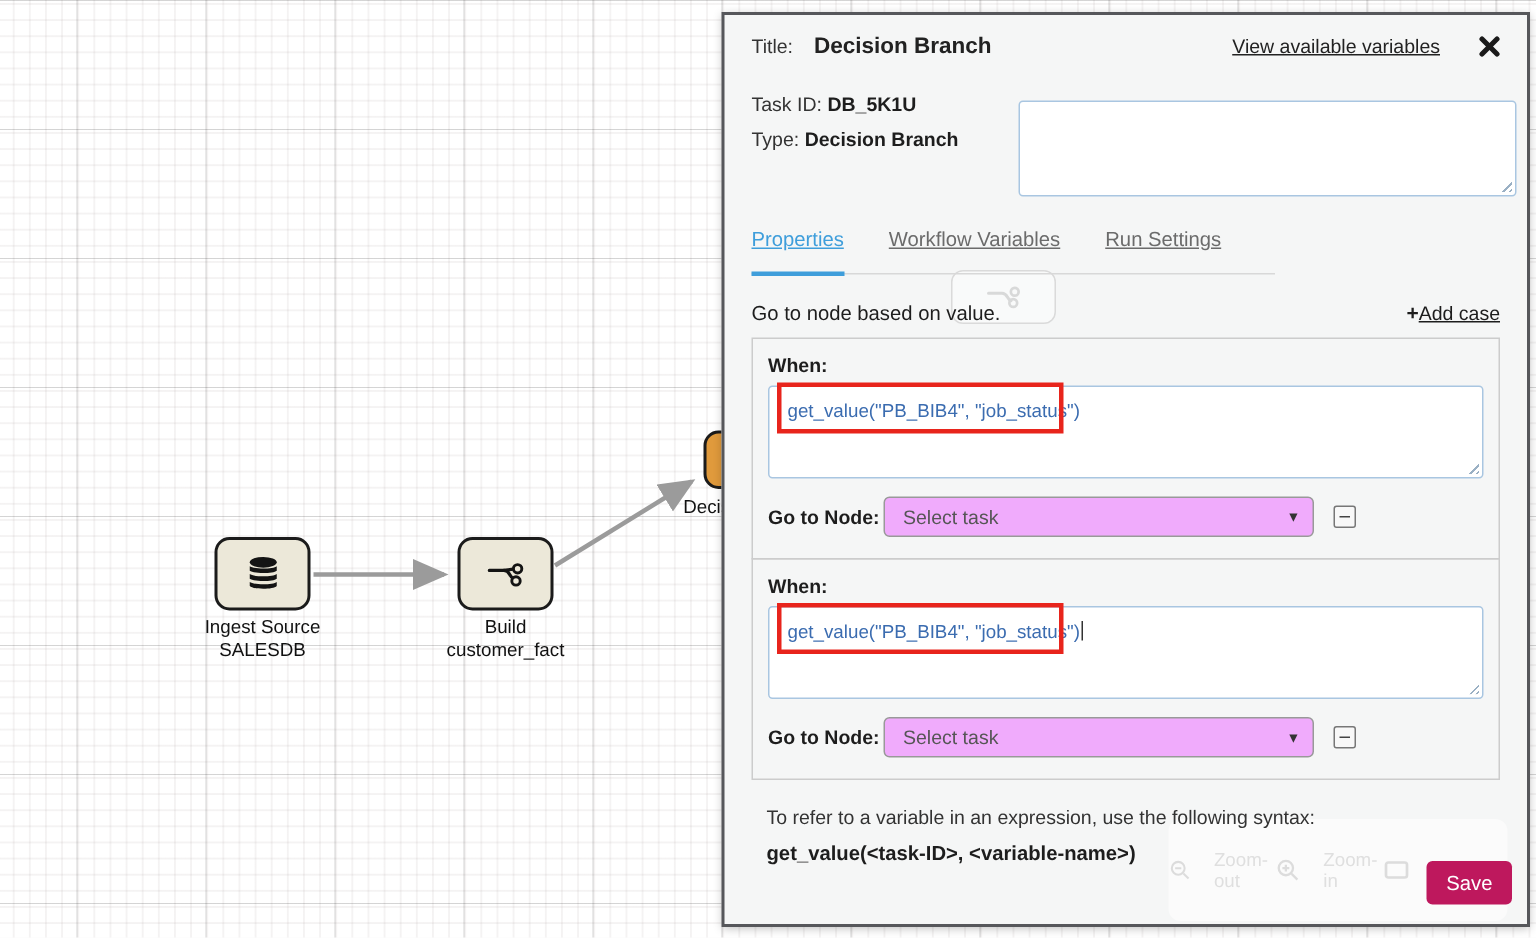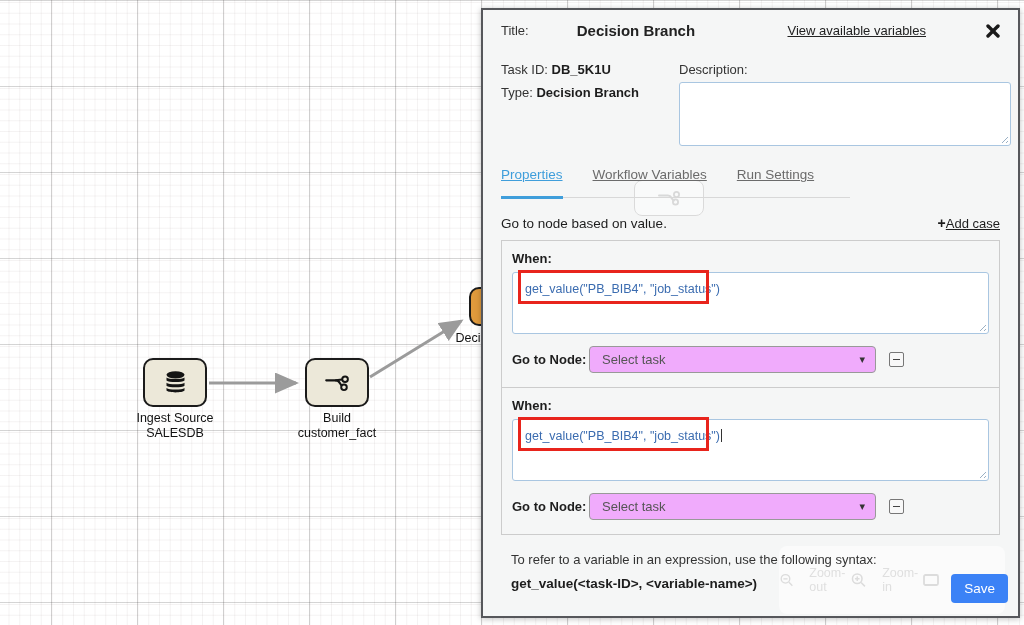--- a/index.html
+++ b/index.html
@@ -39,21 +39,21 @@
   .ghost { position:absolute; z-index:0; pointer-events:none; }
   #ghost-node { left:151px; top:170px; width:70px; height:36px;
     background:#fbfbfb; border:1.5px solid #d4d4d4; border-radius:8px;
     display:flex; align-items:center; justify-content:center; opacity:.8; }
   #ghost-toolbar { left:296px; top:536px; width:226px; height:68px;
     background:rgba(255,255,255,0.55); border-radius:8px;
     display:flex; justify-content:space-around; align-items:center; }
   .ghost-tool { display:flex; flex-direction:row; align-items:center;
     color:#dfdfdf; font-size:12.5px; gap:15px; }
 
-  .hdr-row { display:flex; align-items:center;gap:34px; }
+  .hdr-row { display:flex; align-items:center; }
   .title-label { color:#333; }
   .panel-title { font-weight:bold; font-size:15px; margin-left:14px; }
   .vars-link { margin-left:auto; text-decoration:underline; color:#222; cursor:pointer; }
   .close-btn { margin-left:26px; cursor:pointer; display:flex; }
 
   .meta-row { display:flex; margin-top:23px;justify-content:space-between; }
   .meta-col { flex:0 0 178px; }
   .meta-line { margin-bottom:8px; color:#333; }
   .meta-line b { color:#1d1d1d; }
   .desc-col { flex:1; }
@@ -89,21 +89,21 @@
     display:flex; align-items:center; padding:0 10px 0 12px; cursor:pointer; }
   .dd-value { color:#555; }
   .dd-caret { margin-left:auto; color:#333; font-size:11px; }
   .minus-btn { width:15px; height:15px; border:1px solid #777; border-radius:2px; margin-left:13px;
     display:flex; align-items:center; justify-content:center; cursor:pointer; background:#f8f8f8; }
   .minus-btn i { display:block; width:7px; height:1.5px; background:#444; }
 
   .syntax-hint { margin:17px 0 0 10px; color:#333; }
   .syntax-code { margin:9px 0 0 10px; font-weight:bold; font-size:13.5px; color:#1d1d1d; }
 
-  .save-btn { position:absolute; right:10px; bottom:13px; background:#3b82f6; color:#fff;
+  .save-btn { position:absolute; right:10px; bottom:13px; background:#be185d; color:#fff;
     border:none; border-radius:4px; font-size:13.5px; padding:7px 13px; z-index:2;
     font-family:"Liberation Sans", sans-serif; cursor:pointer;margin-top:16px; }
 </style>
 </head>
 <body>
 
 <div class="canvas">
 
   <svg class="edges" width="1024" height="625">
     <defs>
@@ -200,21 +200,20 @@
   <div class="meta-row">
     <div class="meta-col">
       <div class="meta-line">
         <span>Task ID:</span> <b>DB_5K1U</b>
       </div>
       <div class="meta-line">
         <span>Type:</span> <b>Decision Branch</b>
       </div>
     </div>
     <div class="desc-col">
-      <div class="desc-label">Description:</div>
       <div class="textarea" id="desc-box">
         <span class="code" style="color:#333"></span>
         <span class="grip"></span>
       </div>
     </div>
   </div>
 
   
   <div class="tabs">
     <span class="tab active">Properties</span>

